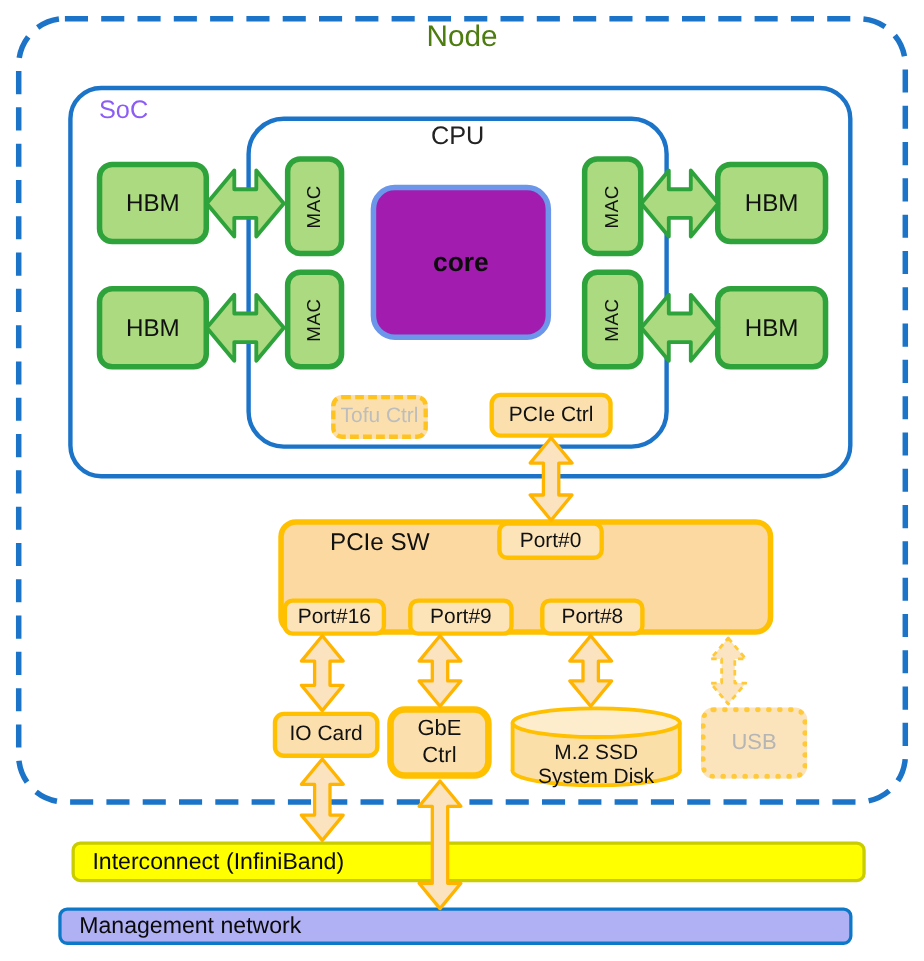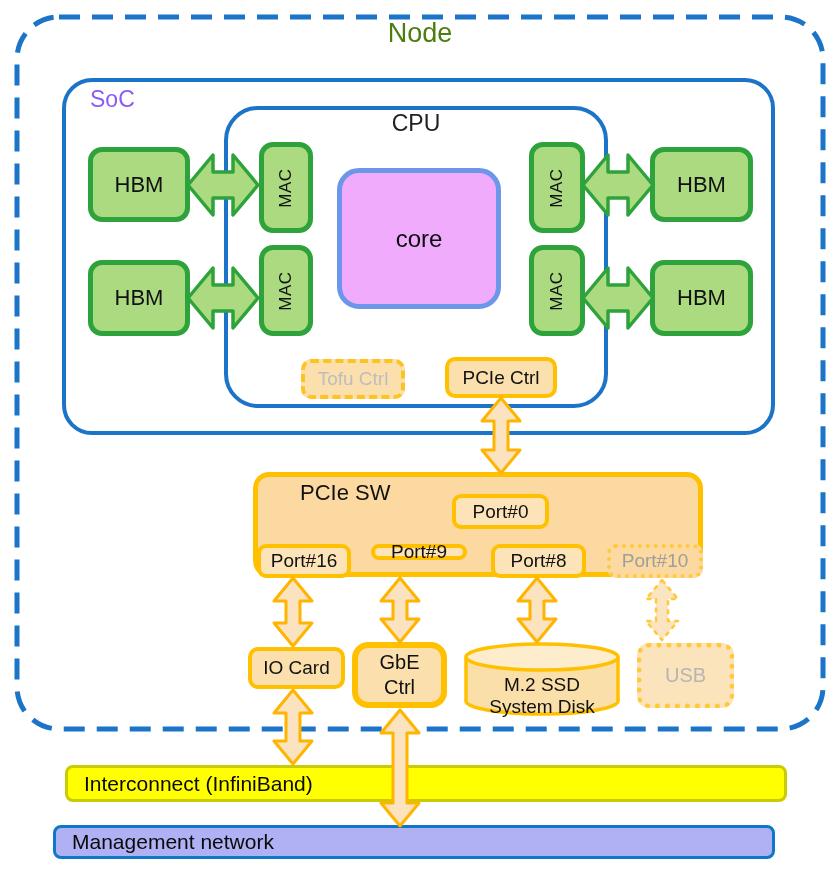--- a/index.html
+++ b/index.html
@@ -9,21 +9,21 @@
     overflow:hidden;
   }
   .abs{position:absolute;box-sizing:border-box;}
   .cbox{position:absolute;box-sizing:border-box;display:flex;align-items:center;justify-content:center;text-align:center;}
   
   .blue-frame{border:4px solid #1b74c8;background:transparent;}
   
   .green-box{background:#abda80;border:5px solid #2ea33b;border-radius:14px;font-size:22px;color:#111;}
   .mac-box{background:#abda80;border:5px solid #2ea33b;border-radius:14px;}
   .mac-box span{transform:rotate(-90deg);font-size:17px;letter-spacing:.5px;white-space:nowrap;color:#111;}
-  .core-box{background:#f0abfc;border:5px solid #6b96ea;border-radius:22px;font-size:24px;color:#0c0c0c;}
+  .core-box{background:#a21caf;border:5px solid #6b96ea;border-radius:22px;font-size:24px;color:#0c0c0c;font-weight:bold;}
   
   .orange-box{background:#fbe0ae;border:4px solid #ffc000;border-radius:10px;font-size:19px;}
   .tofu{border:4px dashed #ffc320;color:#bdbdbd;}
   .pcie-sw{background:#fbd9a0;border:5px solid #ffc000;border-radius:16px;}
   .port{background:#fce4b8;border:4px solid #ffc000;border-radius:9px;font-size:19px;z-index:6;}
   .port-disabled{background:#fbd9a0;border:4px dotted #ffc937;color:#9e9e9e;}
   .gbe{background:#fbe0ae;border:6px solid #ffc000;border-radius:16px;font-size:20px;line-height:1.25;}
   .usb{background:#fbe3bc;border:5px dotted #ffc937;border-radius:12px;color:#b5b5b5;font-size:20px;}
   
   .freelabel{position:absolute;white-space:nowrap;}
@@ -92,47 +92,44 @@
   <svg class="arrow" width="72" height="64" style="left:187px;top:266px;">
       <polygon points="1,32 26,2 26,19 46,19 46,2 71,32 46,62 46,45 26,45 26,62" fill="#abda80" stroke="#2ea33b" stroke-width="3.5" stroke-linejoin="round"></polygon>
     </svg>
   <svg class="arrow" width="72" height="64" style="left:582px;top:153px;">
       <polygon points="1,32 26,2 26,19 46,19 46,2 71,32 46,62 46,45 26,45 26,62" fill="#abda80" stroke="#2ea33b" stroke-width="3.5" stroke-linejoin="round"></polygon>
     </svg>
   <svg class="arrow" width="72" height="64" style="left:582px;top:266px;">
       <polygon points="1,32 26,2 26,19 46,19 46,2 71,32 46,62 46,45 26,45 26,62" fill="#abda80" stroke="#2ea33b" stroke-width="3.5" stroke-linejoin="round"></polygon>
     </svg>
 
-  <div class="cbox orange-box tofu" style="left:301px;top:359px;width:104px;height:40px;">
+  <div class="cbox orange-box tofu" style="left:301px;top:359px;width:88px;height:40px;">
       <span>Tofu Ctrl</span>
     </div>
   <div class="cbox orange-box" style="left:445px;top:357px;width:112px;height:41px;">
       <span>PCIe Ctrl</span>
     </div>
 
   <svg class="arrow" width="40" height="77" style="left:481px;top:397px;">
       <polygon points="20,1 39,24 27,24 27,53 39,53 20,76 1,53 13,53 13,24 1,24" fill="#fae3be" stroke="#ffb400" stroke-width="3" stroke-linejoin="round"></polygon>
     </svg>
 
   <div class="abs pcie-sw" style="left:253px;top:472px;width:450px;height:105px;"></div>
   <div class="freelabel sw-label">PCIe SW</div>
-  <div class="cbox port" style="left:452px;top:474px;width:97px;height:35px;margin-top:20px;">
+  <div class="cbox port" style="left:452px;top:474px;width:97px;height:35px;">
       <span>Port#0</span>
     </div>
   <div class="cbox port" style="left:257px;top:544px;width:94px;height:34px;">
       <span>Port#16</span>
     </div>
-  <div class="cbox port" style="left:371px;top:544px;width:96px;height:16px;">
+  <div class="cbox port" style="left:371px;top:544px;width:96px;height:34px;">
       <span>Port#9</span>
     </div>
   <div class="cbox port" style="left:491px;top:544px;width:95px;height:34px;">
       <span>Port#8</span>
-    </div>
-  <div class="cbox port port-disabled" style="left:607px;top:544px;width:96px;height:34px;">
-      <span>Port#10</span>
     </div>
 
   <svg class="arrow" width="40" height="70" style="left:273px;top:577px;">
       <polygon points="20,1 39,24 27,24 27,46 39,46 20,69 1,46 13,46 13,24 1,24" fill="#fae3be" stroke="#ffb400" stroke-width="3" stroke-linejoin="round"></polygon>
     </svg>
   <svg class="arrow" width="40" height="66" style="left:380px;top:577px;">
       <polygon points="20,1 39,24 27,24 27,42 39,42 20,65 1,42 13,42 13,24 1,24" fill="#fae3be" stroke="#ffb400" stroke-width="3" stroke-linejoin="round"></polygon>
     </svg>
   <svg class="arrow" width="40" height="66" style="left:517px;top:577px;">
       <polygon points="20,1 39,24 27,24 27,42 39,42 20,65 1,42 13,42 13,24 1,24" fill="#fae3be" stroke="#ffb400" stroke-width="3" stroke-linejoin="round"></polygon>

